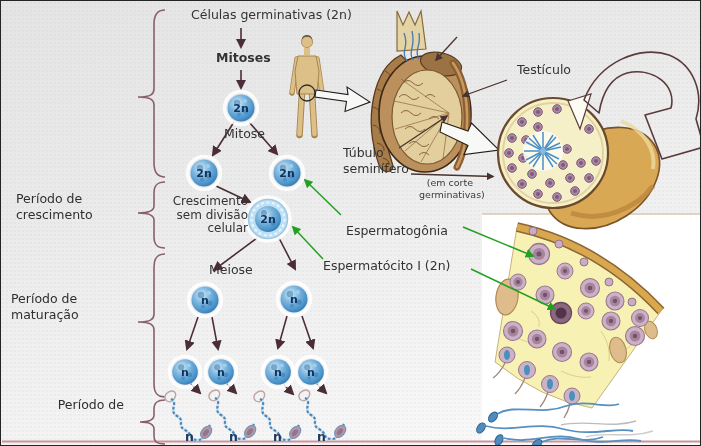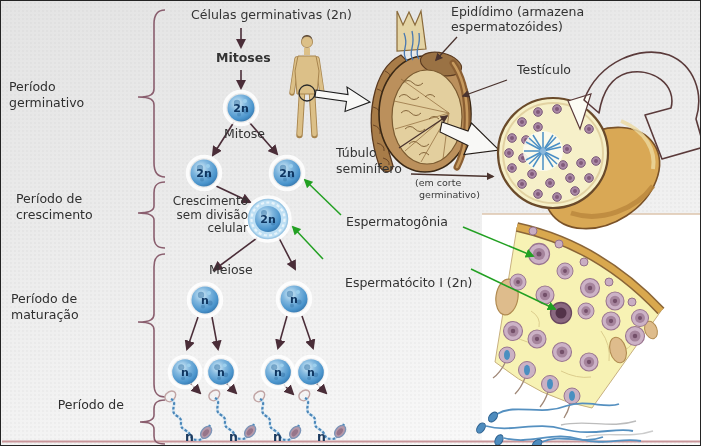--- a/index.html
+++ b/index.html
@@ -7,21 +7,21 @@
     position:relative;width:701px;height:446px;overflow:hidden;
     border:1.5px solid #242424;box-sizing:border-box;
     background:
       radial-gradient(rgba(0,0,0,0.025) 1px, transparent 1px),
       linear-gradient(165deg,#e4e4e4 0%,#eaeaea 35%,#f3f3f3 70%,#fbfbfb 100%);
     background-size:4px 4px,100% 100%;
     font-family:"DejaVu Sans","Liberation Sans",sans-serif;
   }
   svg.art{position:absolute;left:0;top:0;z-index:1;}
   .lbl{position:absolute;z-index:3;font-size:12.5px;line-height:16px;color:#333;white-space:nowrap;}
-  .lbl.sm{font-size:9.5px;line-height:11.5px;color:#3a3a3a;}
+  .lbl.sm{font-size:9.5px;line-height:11.5px;color:#3a3a3a;text-align:center;}
   .lbl.rt{text-align:right;}
   .cellTxt{font-size:11px;font-weight:600;fill:#0e3560;}
   .nTxt{font-size:12.5px;font-weight:600;fill:#1c3a5e;}
 </style>
 </head>
 <body>
 
 <div class="canvas">
 
 <svg class="art" width="701" height="446" viewBox="0 0 701 446">
@@ -351,24 +351,20 @@
   </g>
 
   <g stroke="#22a022" stroke-width="1.5" fill="none" marker-end="url(#mGreen)">
     <line x1="340" y1="214" x2="304" y2="179"></line>
     <line x1="462" y1="226" x2="532" y2="255"></line>
     <line x1="322" y1="258" x2="292" y2="226"></line>
     <line x1="470" y1="268" x2="554" y2="308"></line>
   </g>
 </svg>
 
-<div class="lbl" style="left:8px;top:78px;color:#2f2f2f;">
-  <div>Período</div>
-      <div>germinativo</div>
-</div>
 <div class="lbl" style="left:15px;top:190px;color:#2f2f2f;">
   <div>Período de</div>
       <div>crescimento</div>
 </div>
 <div class="lbl" style="left:10px;top:290px;color:#2f2f2f;">
   <div>Período de</div>
       <div>maturação</div>
 </div>
 <div class="lbl rt" style="left:20px;top:396px;width:103px;color:#2f2f2f;">
   <div>Período de</div>
@@ -377,29 +373,25 @@
 <div class="lbl" style="left:168px;top:6px;margin-left:22px;">Células germinativas (2n)</div>
 <div class="lbl" style="left:215px;top:49px;font-weight:bold;">Mitoses</div>
 <div class="lbl" style="left:175px;top:125px;margin-left:48px;">Mitose</div>
 <div class="lbl rt" style="left:160px;top:194px;width:87px;font-size:12px;line-height:13.5px;">
   <div>Crescimento</div>
       <div>sem divisão</div>
       <div>celular</div>
 </div>
 <div class="lbl" style="left:208px;top:261px;">Meiose</div>
 
-<div class="lbl" style="left:450px;top:3px;line-height:15px;">
-  <div>Epidídimo (armazena</div>
-      <div>espermatozóides)</div>
-</div>
 <div class="lbl" style="left:516px;top:61px;">Testículo</div>
-<div class="lbl" style="left:335px;top:144px;line-height:15.5px;">
+<div class="lbl" style="left:342px;top:144px;line-height:15.5px;">
   <div>Túbulo</div>
       <div>seminífero</div>
 </div>
 <div class="lbl sm" style="left:414px;top:176px;">
   <div>(em corte</div>
-      <div style="padding-left:4px;">germinativo)</div>
-</div>
-<div class="lbl" style="left:345px;top:213px;">Espermatogônia</div>
-<div class="lbl" style="left:322px;top:274px;margin-left:22px;">Espermatócito I (2n)</div>
+      <div style="padding-left:4px;">germinativas)</div>
+</div>
+<div class="lbl" style="left:345px;top:222px;">Espermatogônia</div>
+<div class="lbl" style="left:322px;top:257px;">Espermatócito I (2n)</div>
 
 </div>
 
 </body></html>

